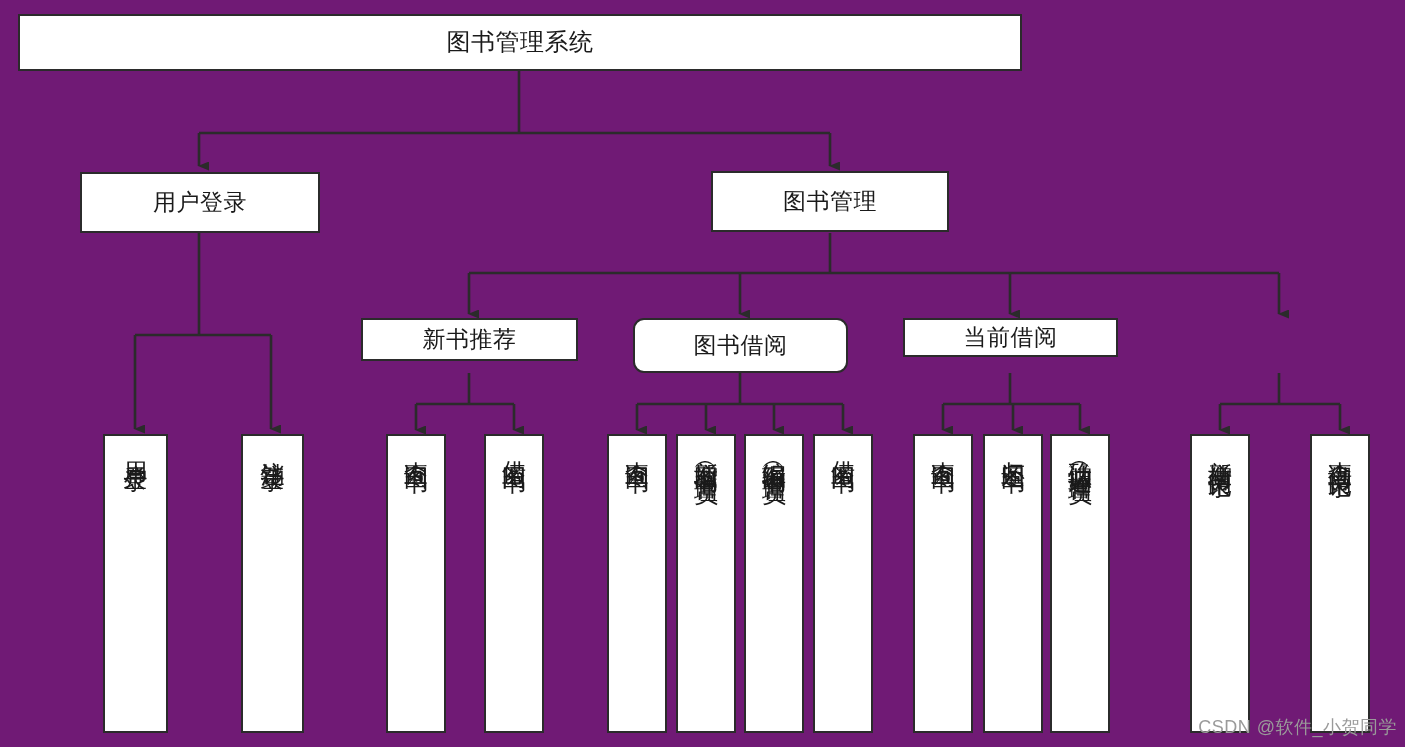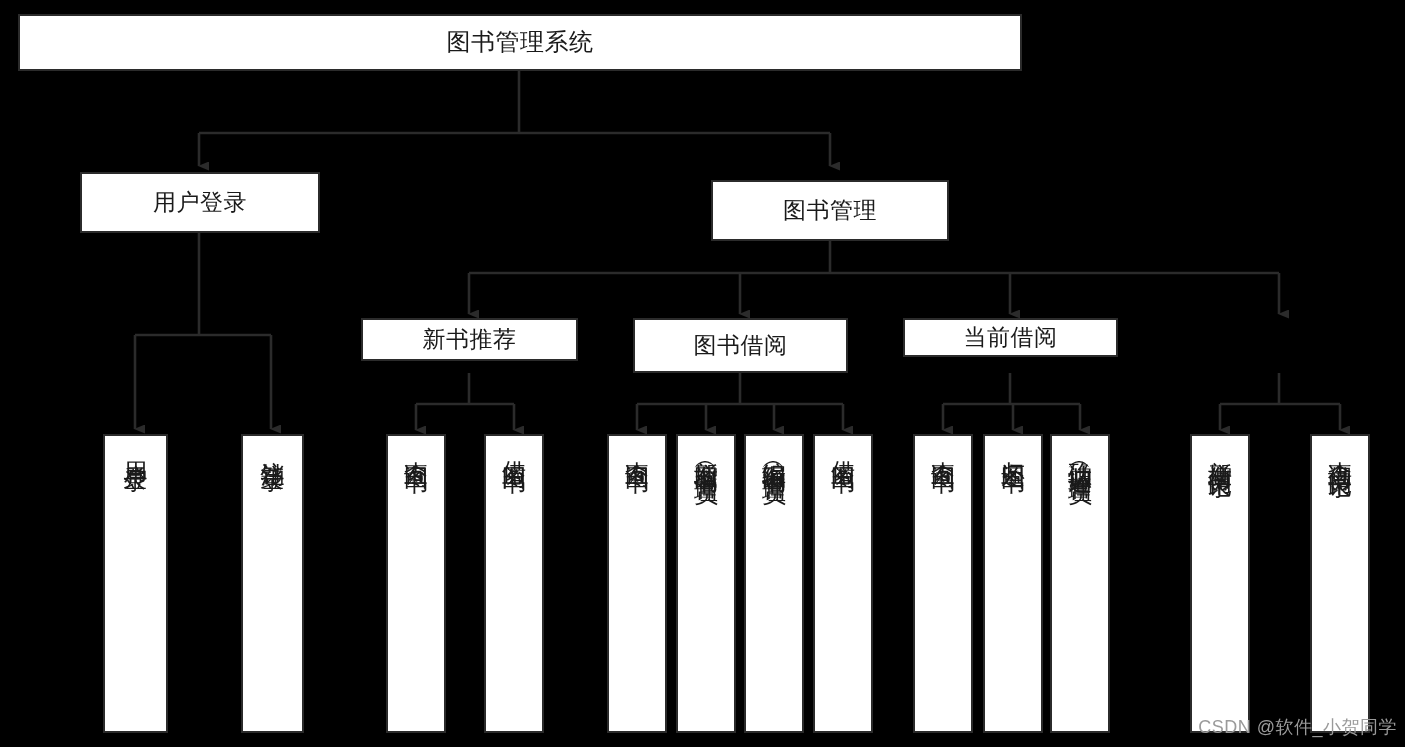--- a/index.html
+++ b/index.html
@@ -8,21 +8,21 @@
     padding: 0;
     background: #ffffff;
   }
   body {
     font-family: "Liberation Sans", "DejaVu Sans", sans-serif;
   }
   #diagram-root {
     position: relative;
     width: 1405px;
     height: 747px;
-    background: #000000;
+    background: #701a75;
     overflow: hidden;
   }
   #connector-layer {
     position: absolute;
     left: 0;
     top: 0;
     width: 1405px;
     height: 747px;
     pointer-events: none;
   }
@@ -129,29 +129,29 @@
   </svg>
 
   <div class="node horizontal root" style="left:18px; top:14px; width:1004px; height:57px;">
     <span class="node-label">图书管理系统</span>
   </div>
 
   <div class="node horizontal" style="left:80px; top:172px; width:240px; height:61px;">
     <span class="node-label">用户登录</span>
   </div>
 
-  <div class="node horizontal" style="left:711px; top:180px; width:238px; height:61px;">
+  <div class="node horizontal" style="left:711px; top:171px; width:238px; height:61px;">
     <span class="node-label">图书管理</span>
   </div>
 
   <div class="node horizontal" style="left:361px; top:318px; width:217px; height:43px;">
     <span class="node-label">新书推荐</span>
   </div>
 
-  <div class="node horizontal" style="left:633px; top:318px; width:215px; height:55px;">
+  <div class="node horizontal" style="left:633px; top:318px; width:215px; height:55px;border-radius:11px;">
     <span class="node-label">图书借阅</span>
   </div>
 
   <div class="node horizontal" style="left:903px; top:318px; width:215px; height:39px;">
     <span class="node-label">当前借阅</span>
   </div>
 
 
   <div class="node vertical" style="left:103px; top:434px; width:65px; height:299px;">
     <span class="node-label">用户登录</span>

